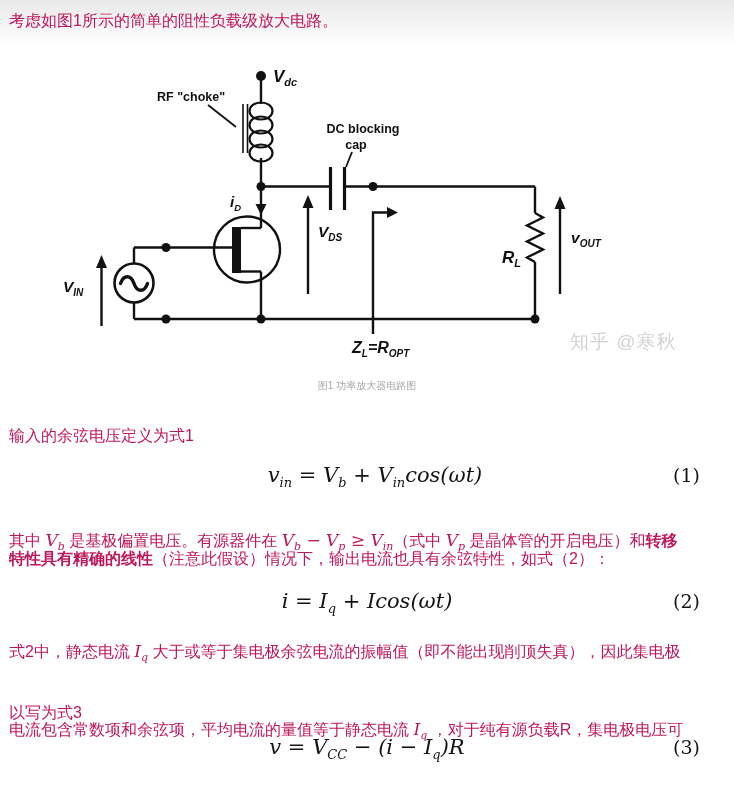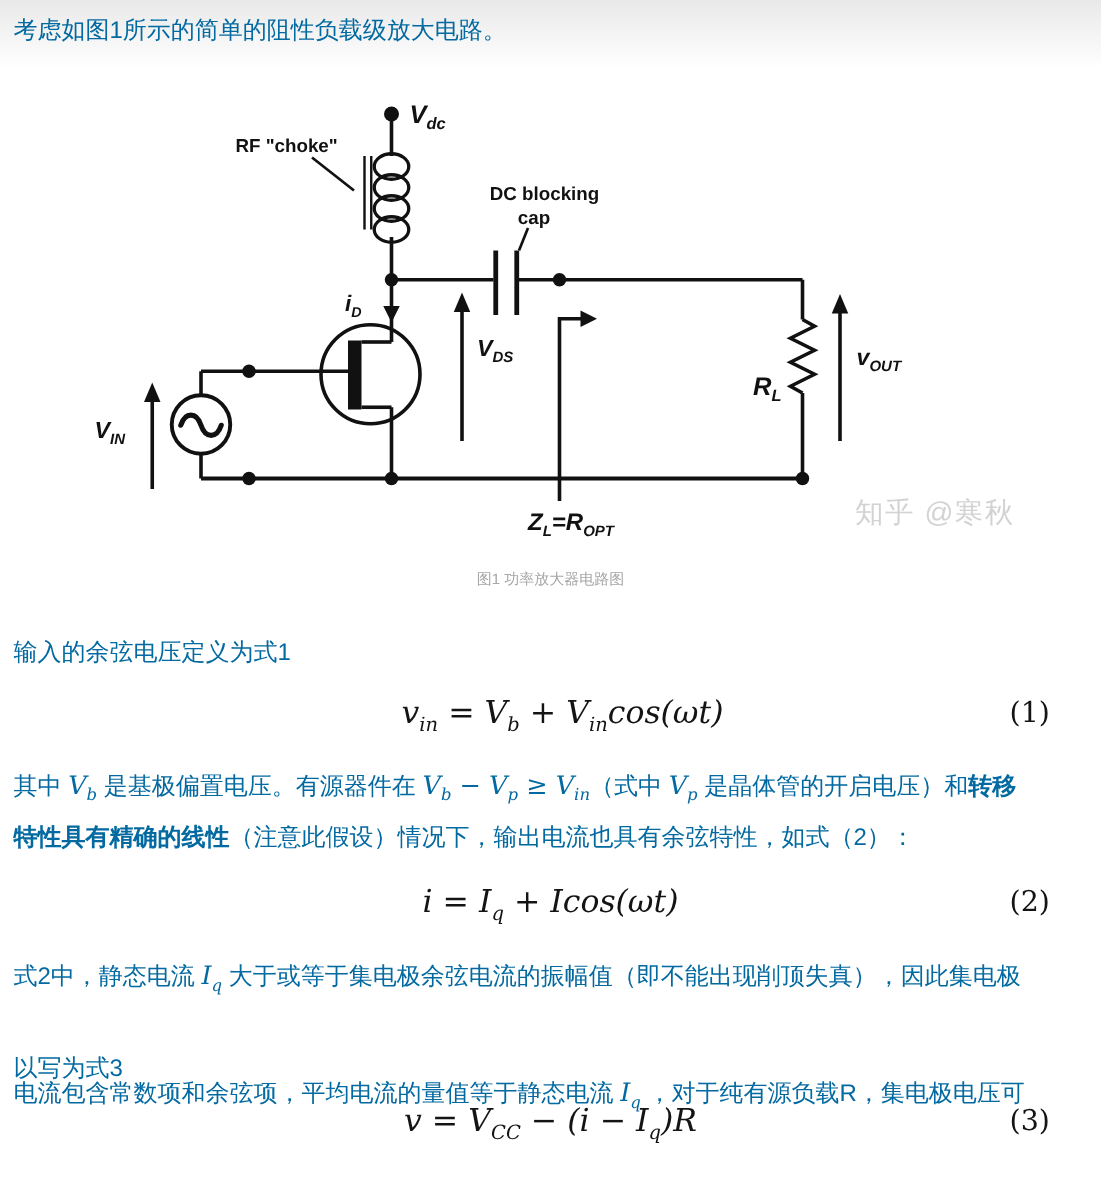--- a/index.html
+++ b/index.html
@@ -1,20 +1,20 @@
 <!DOCTYPE html>
 <html><head>
 <meta charset="utf-8">
 <style>
   * { margin:0; padding:0; box-sizing:border-box; }
   html,body { width:734px; height:792px; background:#ffffff; overflow:hidden; position:relative;
               font-family:"Liberation Sans", sans-serif; color:#1b1b1b; }
   .topfade { position:absolute; left:0; top:0; width:734px; height:46px;
              background:linear-gradient(#e9e9e9, #ffffff); }
-  .tline { position:absolute; left:9px; white-space:nowrap; font-size:16px; line-height:24px; color:#0369a1; }
+  .tline { position:absolute; left:9px; white-space:nowrap; font-size:16px; line-height:24px; color:#be185d; }
   .zh { font-family:"Liberation Sans", sans-serif; }
   .bold { font-weight:700; }
   .im { font-family:"DejaVu Serif", serif; font-style:italic; font-size:17px; }
   .im sub { font-size:11px; line-height:0; }
   figure.circ { position:absolute; left:0; top:55px; width:590px; height:322px; }
   .caption { position:absolute; left:0; top:379px; width:734px; text-align:center;
              font-size:10px; color:#a6a6a6; }
   .eq { position:absolute; left:0; width:734px; text-align:center;
         font-family:"DejaVu Serif", serif; font-style:italic; font-size:21px; color:#141414; }
   .eq sub { font-size:13px; line-height:0; }
@@ -114,21 +114,21 @@
 
 <div class="tline zh" style="top:424px;">
   <span>输入的余弦电压定义为式1</span>
 </div>
 
 <div class="eq eq1">
   <span><span>v</span><sub>in</sub><span> = </span><span>V</span><sub>b</sub><span> + </span><span>V</span><sub>in</sub><span>cos(ωt)</span></span>
   <span class="num">(1)</span>
 </div>
 
-<div class="tline zh" style="top:512px;">
+<div class="tline zh" style="top:528px;">
   <span>其中 </span><span class="im"><span>V</span><sub>b</sub></span><span> 是基极偏置电压。有源器件在 </span><span class="im"><span>V</span><sub>b</sub><span> − </span><span>V</span><sub>p</sub><span> ≥ </span><span>V</span><sub>in</sub></span><span>（式中 </span><span class="im"><span>V</span><sub>p</sub></span><span> 是晶体管的开启电压）和</span><span class="bold">转移</span>
 </div>
 
 <div class="tline zh" style="top:547px;">
   <span class="bold">特性具有精确的线性</span><span>（注意此假设）情况下，输出电流也具有余弦特性，如式（2）：</span>
 </div>
 
 <div class="eq eq2">
   <span><span>i</span><span> = </span><span>I</span><sub>q</sub><span> + </span><span>Icos(ωt)</span></span>
   <span class="num">(2)</span>

